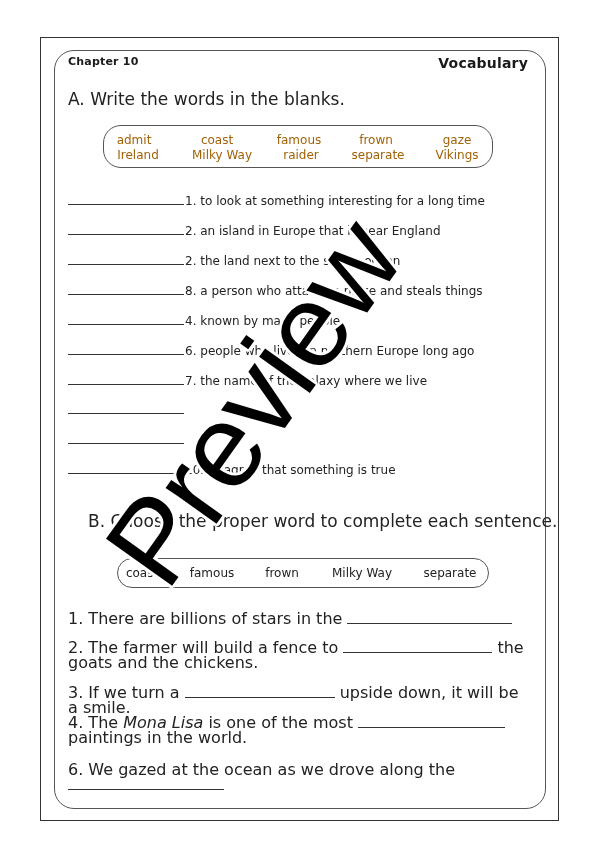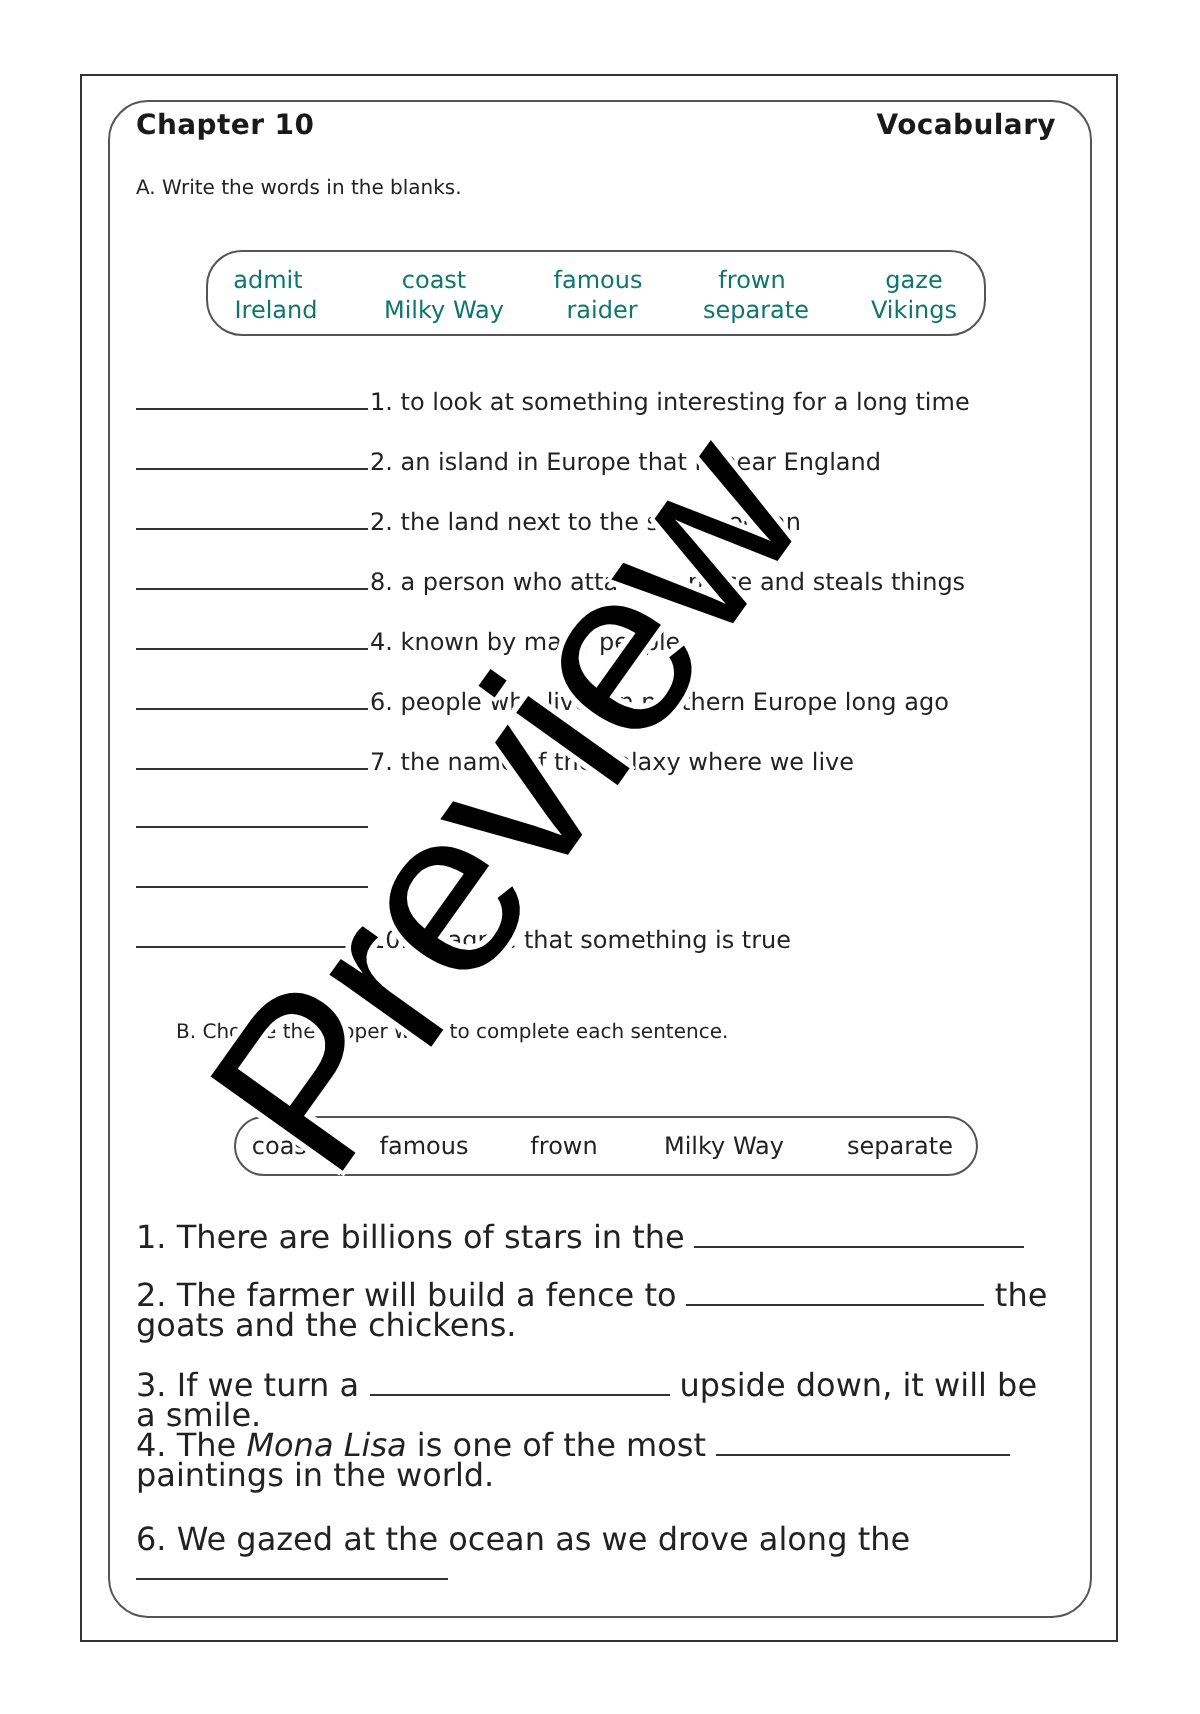--- a/index.html
+++ b/index.html
@@ -32,55 +32,55 @@
     height: 759px;
     border: 1.3px solid #555555;
     border-radius: 20px;
     box-sizing: border-box;
   }
   .header-left {
     position: absolute;
     left: 68px;
     top: 55px;
     font-weight: bold;
-    font-size: 14px;
+    font-size: 11px;
     letter-spacing: 0.2px;
   }
   .header-right {
     position: absolute;
     right: 72px;
     top: 55px;
     font-weight: bold;
     font-size: 14px;
     letter-spacing: 0.2px;
   }
   .instruction {
     position: absolute;
     left: 68px;
-    font-size: 10px;
+    font-size: 17px;
     color: #222;
   }
   .word-bank {
     position: absolute;
     border: 1.2px solid #555;
     border-radius: 18px;
     box-sizing: border-box;
   }
   .wb-a {
     left: 103px;
     top: 125px;
     width: 390px;
     height: 43px;
   }
   .wb-a .word {
     position: absolute;
     font-size: 12px;
     transform: translateX(-50%);
     white-space: nowrap;
-    color: #0f766e;
+    color: #a16207;
   }
   .wb-b {
     left: 117px;
     top: 558px;
     width: 372px;
     height: 30px;
   }
   .wb-b .word {
     position: absolute;
     top: 7px;

